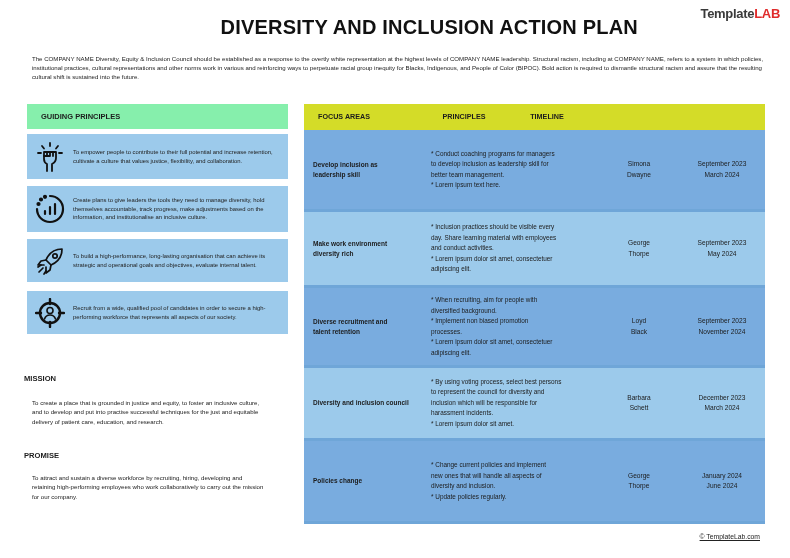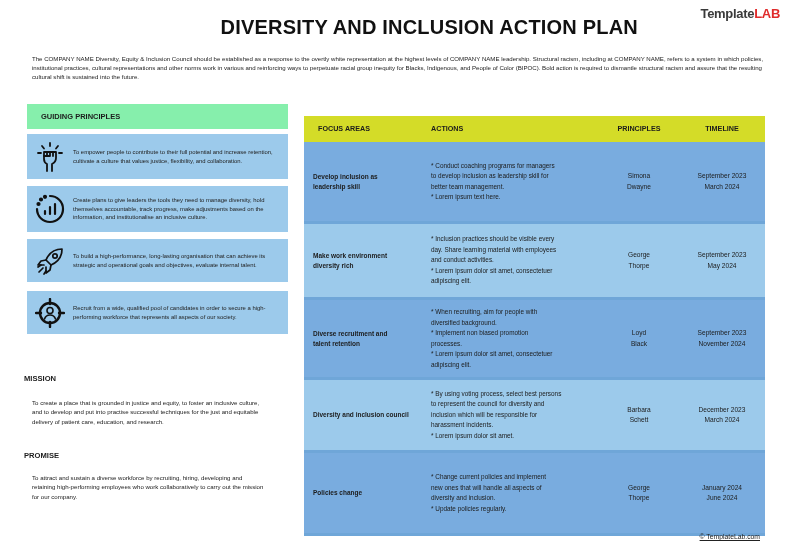--- a/index.html
+++ b/index.html
@@ -12,21 +12,21 @@
 
   .gp-head { position: absolute; left: 27px; top: 104px; width: 261px; height: 25px; background: #86efac; font-size: 7.5px; font-weight: bold; padding-left: 14px; line-height: 25px; color: #1c1c1c; }
   .gp-card { position: absolute; left: 27px; width: 261px; background: #9ccaeb; display: flex; align-items: center; }
   .gp-card .ico { width: 46px; display: flex; justify-content: center; align-items: center; flex-shrink: 0; }
   .gp-card .txt { font-size: 5.9px; line-height: 8.6px; color: #222; padding-right: 8px; }
 
   .sec-title { position: absolute; left: 24px; font-size: 7.6px; font-weight: bold; color: #1c1c1c; }
   .sec-text { position: absolute; left: 32px; width: 235px; font-size: 6.1px; line-height: 9.3px; color: #222; }
 
   .tbl { position: absolute; left: 304px; top: 104px; width: 461px; }
-  .thead { height: 26px; background: #d4dc28; display: flex; align-items: center; font-size: 7.2px; font-weight: bold; color: #1c1c1c; margin-top: 12px; }
+  .thead { height: 26px; background: #d4dc28; display: flex; align-items: center; font-size: 7.2px; font-weight: bold; color: #1c1c1c; }
   .row { display: flex; align-items: center; border-bottom: 3px solid #6fa6d8; }
   .row.dark { background: #79acdf; }
   .row.light { background: #9ccaeb; }
   .c1 { width: 120px; padding-left: 9px; font-size: 6.5px; font-weight: bold; line-height: 10px; }
   .c2 { width: 175px; padding-left: 7px; font-size: 6.4px; line-height: 10.5px; }
   .c3 { width: 80px; text-align: center; font-size: 6.6px; line-height: 10.5px; }
   .c4 { width: 86px; text-align: center; font-size: 6.6px; line-height: 10.5px; }
   .thead .c1, .thead .c2, .thead .c3, .thead .c4 { font-size: 7.2px; font-weight: bold; }
   .thead .c1 { padding-left: 14px; }
   .thead .c2 { padding-left: 7px; }
@@ -94,21 +94,20 @@
 </div>
 
 <div class="sec-title" style="top:374px;">MISSION</div>
 <p class="sec-text" style="top:398px;">To create a place that is grounded in justice and equity, to foster an inclusive culture, and to develop and put into practise successful techniques for the just and equitable delivery of patient care, education, and research.</p>
 <div class="sec-title" style="top:451px;">PROMISE</div>
 <p class="sec-text" style="top:473px;">To attract and sustain a diverse workforce by recruiting, hiring, developing and retaining high-performing employees who work collaboratively to carry out the mission for our company.</p>
 
 <div class="tbl">
   <div class="thead">
     <div class="c1">FOCUS AREAS</div>
-    <div class="c2">ACTIONS</div>
     <div class="c3">PRINCIPLES</div>
     <div class="c4">TIMELINE</div>
   </div>
 
   <div class="row dark" style="height:82px;">
     <div class="c1">
       <span class="line">Develop inclusion as</span>
       <span class="line">leadership skill</span>
     </div>
     <div class="c2">

